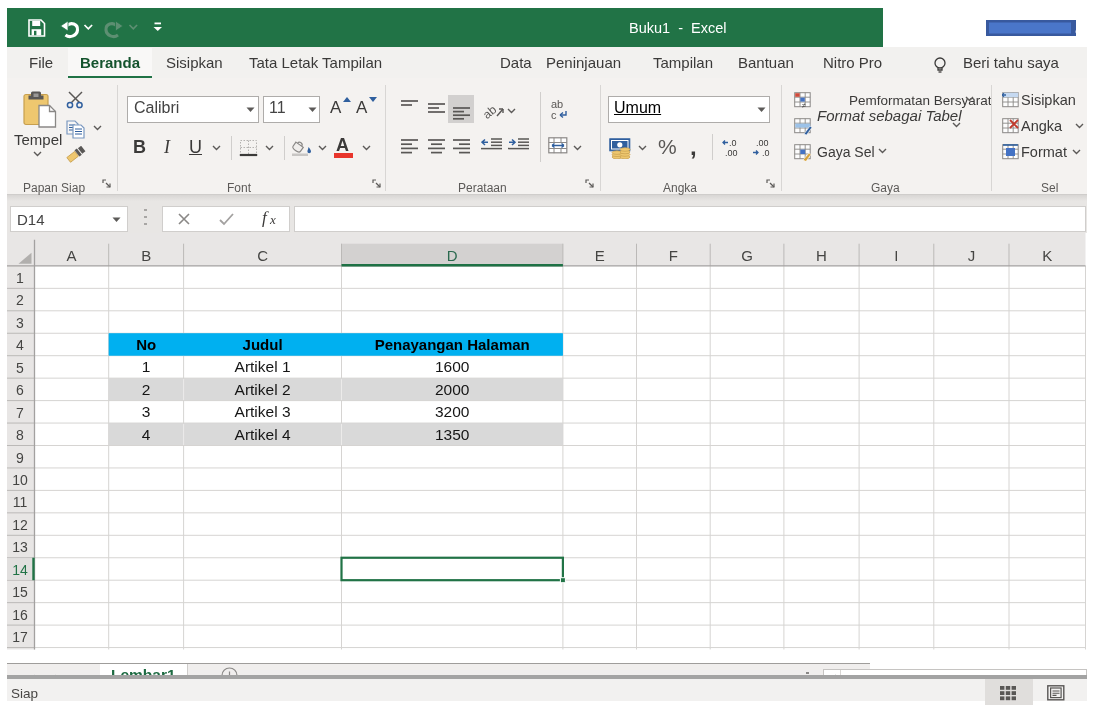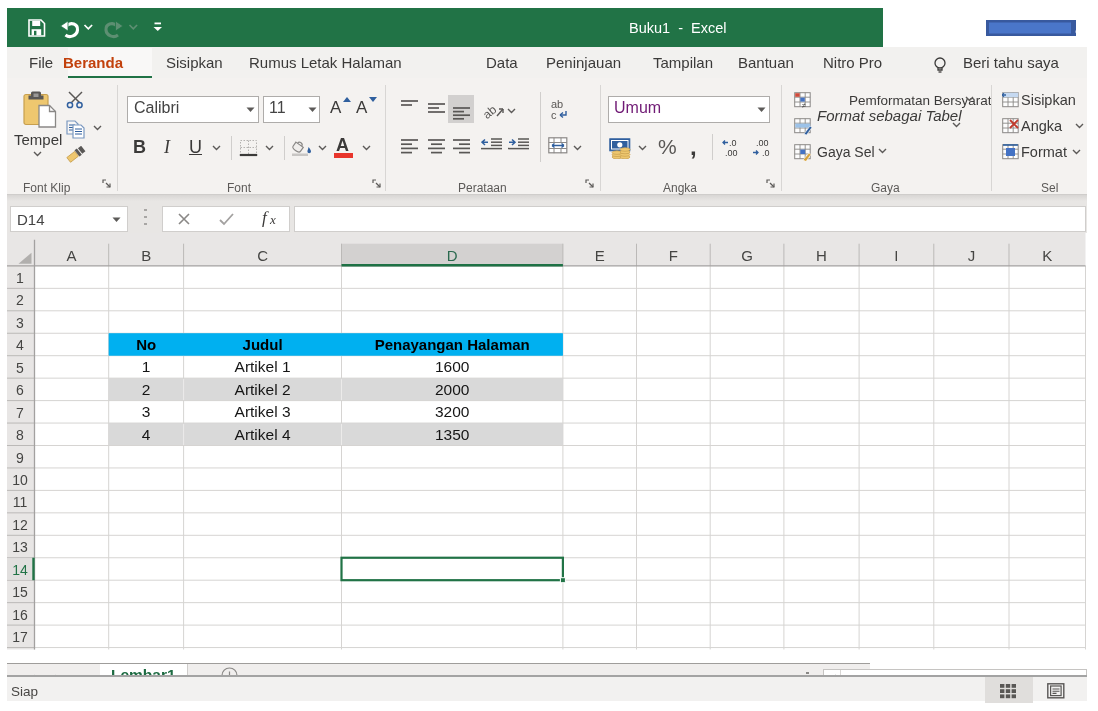--- a/index.html
+++ b/index.html
@@ -5,21 +5,21 @@
 * { margin:0; padding:0; box-sizing:border-box; }
 html,body { width:1098px; height:711px; background:#ffffff; font-family:"Liberation Sans", sans-serif; overflow:hidden; }
 .abs { position:absolute; }
 svg { display:block; }
 #titlebar { left:7px; top:8px; width:876px; height:39px; background:#217346; }
 #tabrow { left:7px; top:47px; width:1080px; height:31px; background:#f2f1ef; }
 #ribbon { left:7px; top:78px; width:1080px; height:116px; background:#f4f2f0; }
 #ribline { left:7px; top:194px; width:1080px; height:1px; background:#cfcdcb; }
 #fbar { left:7px; top:195px; width:1080px; height:38.3px; background:linear-gradient(#d8d6d4, #e8e6e4 6px); }
 #tabbar { left:7px; top:663px; width:863px; height:25.2px; background:#f0eeed; border-top:1px solid #9f9d9b; }
-#statusbar { left:7px; top:675px; width:1080px; height:26.3px; background:#f2f1f0; border-top:2px solid #a3a3a3; }
+#statusbar { left:7px; top:675px; width:1080px; height:26.3px; background:#f2f1f0; border-top:4px solid #a3a3a3; }
 .tab { position:absolute; top:0; height:31px; line-height:31px; font-size:15px; color:#3b3a39; }
 .glabel { position:absolute; font-size:12px; color:#5c5a58; }
 .gsep { position:absolute; top:7px; width:1px; height:106px; background:#d8d6d4; }
 .wbox { position:absolute; background:#fff; border:1px solid #aeacaa; }
 .rtext { position:absolute; font-size:15px; color:#3b3a39; white-space:nowrap; }
 </style>
 </head>
 <body>
 <div id="titlebar" class="abs">
 <svg width="1080" height="39" viewBox="0 0 1080 39">
@@ -47,25 +47,25 @@
 <path d="M146.5 19 h8.5 l-4.25 4 Z" fill="#ffffff"></path>
 <text x="622" y="25" font-size="14.5" fill="#ffffff" font-family="Liberation Sans, sans-serif">Buku1&nbsp;&nbsp;-&nbsp;&nbsp;Excel</text>
 <rect x="979" y="12" width="90" height="16" fill="#38599e"></rect>
 <rect x="982" y="14.5" width="82" height="11" fill="#4a76c9"></rect>
 <text x="1068" y="26" font-size="14" fill="#ffffff" font-family="Liberation Sans, sans-serif">a</text>
 </svg>
 </div>
 <div id="tabrow" class="abs">
 <div style="position:absolute;left:60.5px;top:1px;width:84px;height:30px;background:#f9f8f7;"></div>
 <span class="tab" style="left:22px;">File</span>
-<span class="tab" style="left:56px;font-weight:bold;color:#c2410c;">Beranda</span>
+<span class="tab" style="left:73px;font-weight:bold;color:#14532d;">Beranda</span>
 <span class="tab" style="left:159px;">Sisipkan</span>
-<span class="tab" style="left:242px;">Rumus Letak Halaman</span>
+<span class="tab" style="left:242px;">Tata Letak Tampilan</span>
 <span class="tab" style="left:404px;margin-top:44px;">Rumus</span>
-<span class="tab" style="left:479px;">Data</span>
+<span class="tab" style="left:493px;">Data</span>
 <span class="tab" style="left:539px;">Peninjauan</span>
 <span class="tab" style="left:646px;">Tampilan</span>
 <span class="tab" style="left:731px;">Bantuan</span>
 <span class="tab" style="left:816px;">Nitro Pro</span>
 <div style="position:absolute;left:60.5px;top:29px;width:84px;height:3.4px;background:#217346;"></div>
 <svg style="position:absolute;left:924px;top:8px" width="18" height="20" viewBox="0 0 18 20">
       <g stroke="#3b3a39" fill="none" stroke-width="1.3">
         <circle cx="9" cy="8" r="5"></circle>
         <path d="M7 13 v2 h4 v-2"></path>
         <path d="M7.5 17 h3"></path>
@@ -115,21 +115,21 @@
       <path d="M1 1 l3.5 3.5 L8 1" stroke="#5c5a58" stroke-width="1.4" fill="none"></path>
     </svg>
   </div>
 <svg class="abs" style="left:65px;top:146px" width="21" height="17" viewBox="0 0 21 17">
 <g transform="rotate(-38 10 9)">
 <rect x="2" y="6" width="10" height="6" fill="#eec76f" stroke="#c79f4e" stroke-width="0.8"></rect>
 <rect x="12.5" y="5" width="3" height="8" fill="#595755"></rect>
 <rect x="16.5" y="5.5" width="4" height="7" fill="#595755"></rect>
 </g>
 </svg>
-<div class="abs" style="left:23px;top:178px;"><span class="glabel" style="position:static;">Font Klip</span></div>
+<div class="abs" style="left:23px;top:178px;"><span class="glabel" style="position:static;">Papan Siap</span></div>
 <svg class="abs" style="left:102px;top:179px" width="11" height="11" viewBox="0 0 11 11">
     <g stroke="#5c5a58" stroke-width="1.2" fill="none">
       <path d="M1 4 V1 h3"></path>
       <path d="M4 4 l4 4"></path>
       <path d="M8 4.5 V8 H4.5"></path>
     </g>
   </svg>
 <div class="gsep" style="left:117px;top:85px;"></div>
 <div class="wbox" style="left:127px;top:96px;width:132px;height:27px;"></div>
 <div class="abs" style="left:134px;top:99px;"><span class="rtext" style="position:static;font-size:16px;color:#444;">Calibri</span></div>
@@ -285,21 +285,21 @@
 <div class="abs" style="left:458px;top:178px;"><span class="glabel" style="position:static;">Perataan</span></div>
 <svg class="abs" style="left:585px;top:179px" width="11" height="11" viewBox="0 0 11 11">
     <g stroke="#5c5a58" stroke-width="1.2" fill="none">
       <path d="M1 4 V1 h3"></path>
       <path d="M4 4 l4 4"></path>
       <path d="M8 4.5 V8 H4.5"></path>
     </g>
   </svg>
 <div class="gsep" style="left:600px;top:85px;"></div>
 <div class="wbox" style="left:608px;top:96px;width:162px;height:27px;"></div>
-<div class="abs" style="left:614px;top:99px;"><span class="rtext" style="position:static;font-size:16px;color:#701a75;">Umum</span></div>
+<div class="abs" style="left:614px;top:99px;"><span class="rtext" style="position:static;font-size:16px;color:#000000;text-decoration:underline;">Umum</span></div>
 <svg class="abs" style="left:757px;top:107px" width="9" height="6" viewBox="0 0 9 6">
     <path d="M0.5 0.5 L4.5 5 L8.5 0.5" fill="#5c5a58"></path>
   </svg>
 <svg class="abs" style="left:609px;top:138px" width="23" height="21" viewBox="0 0 23 21">
 <rect x="0.8" y="0.8" width="20" height="12" fill="#2f5f9e" stroke="#2f5f9e"></rect>
 <rect x="2.5" y="2.5" width="16.5" height="8.5" fill="none" stroke="#ffffff" stroke-width="1"></rect>
 <circle cx="10.8" cy="6.8" r="2.6" fill="#ffffff"></circle>
 <g fill="#eec76f" stroke="#c79f4e" stroke-width="0.7">
 <ellipse cx="8" cy="19" rx="5" ry="1.8"></ellipse>
       <ellipse cx="8" cy="16.8" rx="5" ry="1.8"></ellipse>

